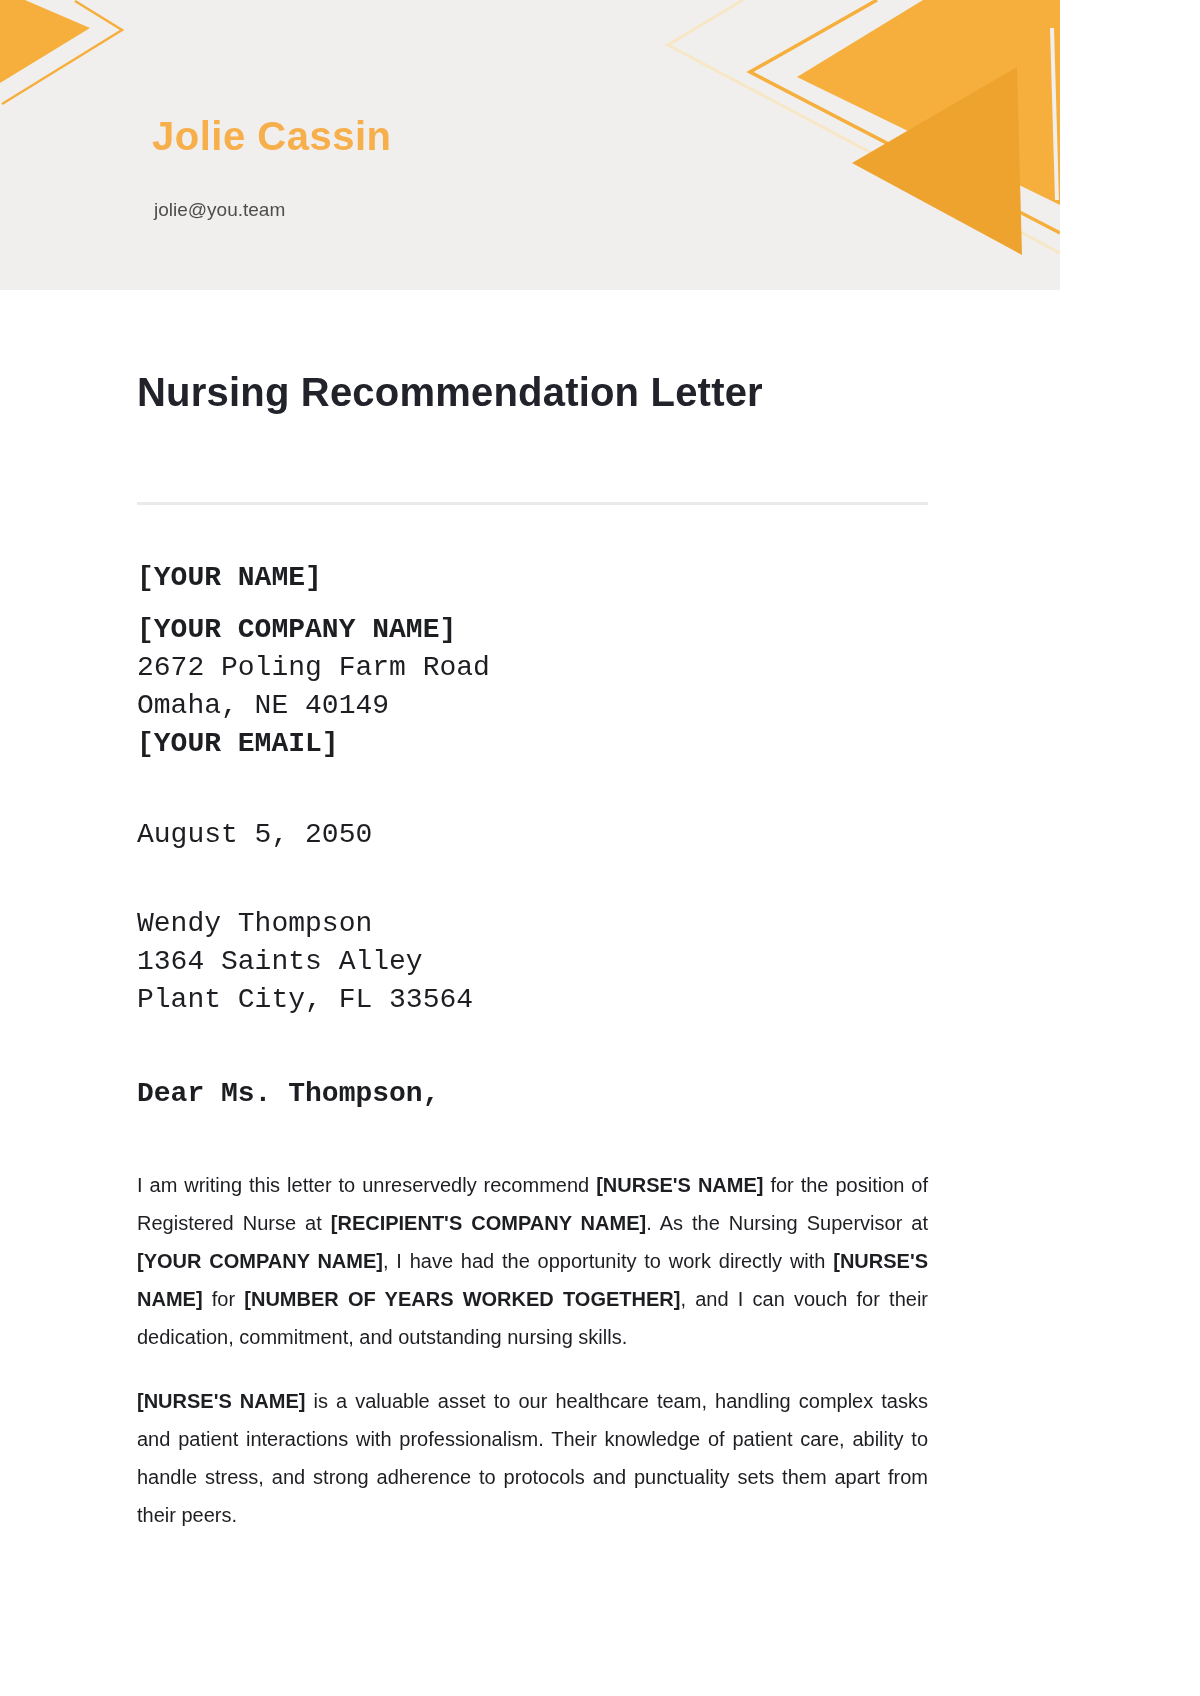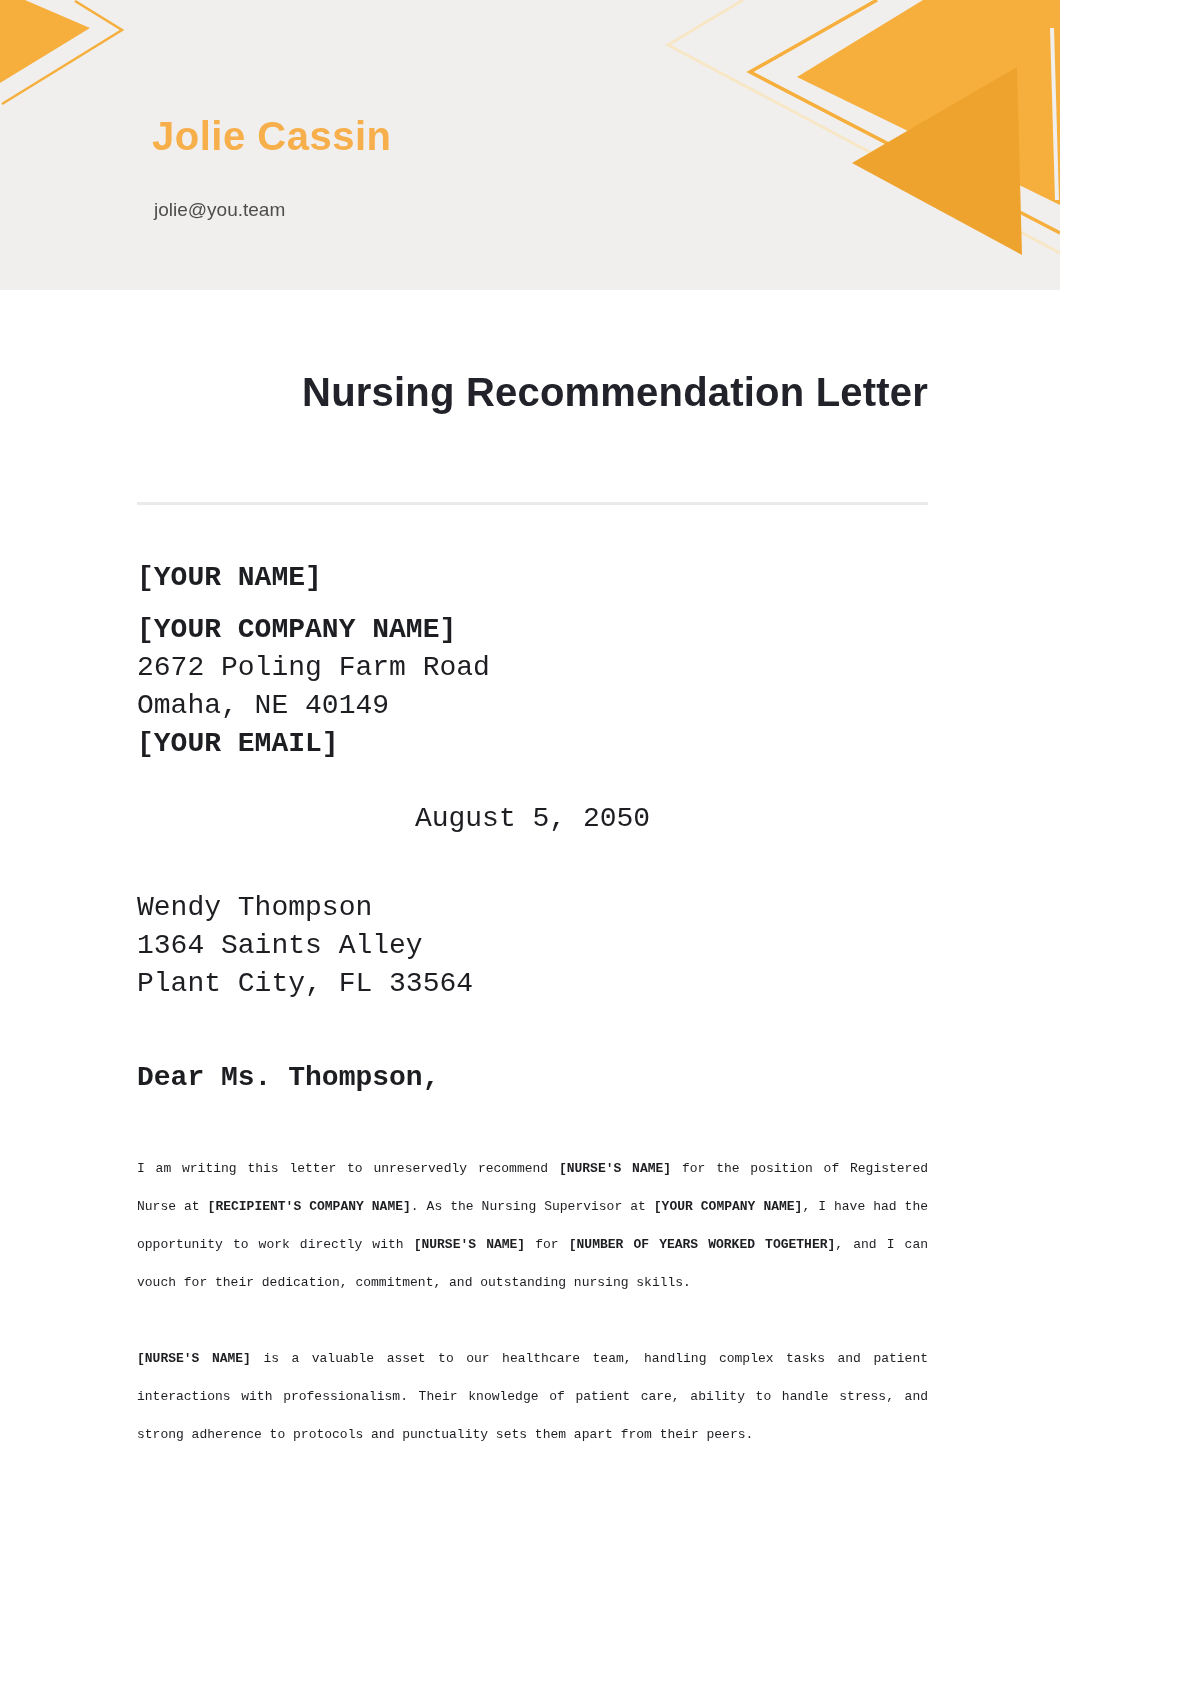--- a/index.html
+++ b/index.html
@@ -30,42 +30,41 @@
     position:absolute;left:154px;top:198px;
     font-size:19px;line-height:24px;color:#4d4d4d;
   }
   
   .letter{
     padding:0 132px 0 137px;
   }
   .letter-title{
     margin:80px 0 0;
     font-size:40px;line-height:44px;font-weight:700;
-    text-align:right;color:#22232a;letter-spacing:0.2px;
+    text-align:left;color:#22232a;letter-spacing:0.2px;
   }
   .divider{
     border:none;margin:88px 0 0;
     border-top:3px solid #eaeaea;
     height:0;
   }
   p{margin:0;}
   .line{font-size:28px;line-height:38px;font-family:Liberation Mono, monospace;}
   .b{font-weight:700;}
   .your-name{margin-top:54px;}
   .sender-block{margin-top:14px;}
-  .date-line{margin-top:37px;text-align:center;}
+  .date-line{margin-top:53px;}
   .recipient-block{margin-top:51px;}
   .salutation{margin-top:56px;font-weight:700;}
   .para{
     margin-top:53px;
-    font-size:13px;line-height:38px;
+    font-size:20px;line-height:38px;
     text-align:justify;
-    font-family:Liberation Mono, monospace;
   }
-  .para + .para{margin-top:38px;}
+  .para + .para{margin-top:26px;}
 </style>
 </head>
 <body>
 
 <div class="page">
 
   <header class="letterhead">
     <svg class="deco-left" width="160" height="120" viewBox="0 0 160 120" aria-hidden="true">
       <polygon points="0,0 25,0 90,28 0,83" fill="#F6AF3D"></polygon>
       <path d="M75,1 L122,30 L2,104" fill="none" stroke="#F6AF3D" stroke-width="2.5"></path>

